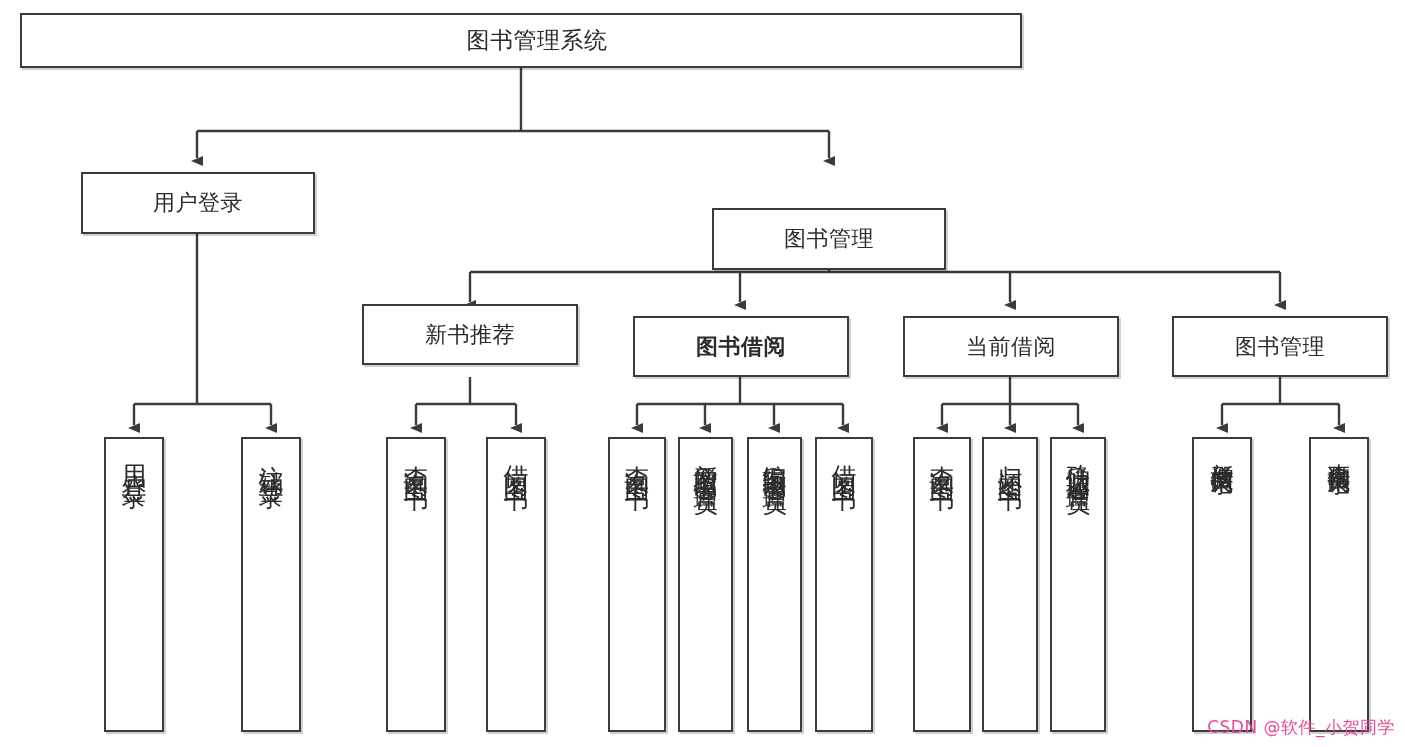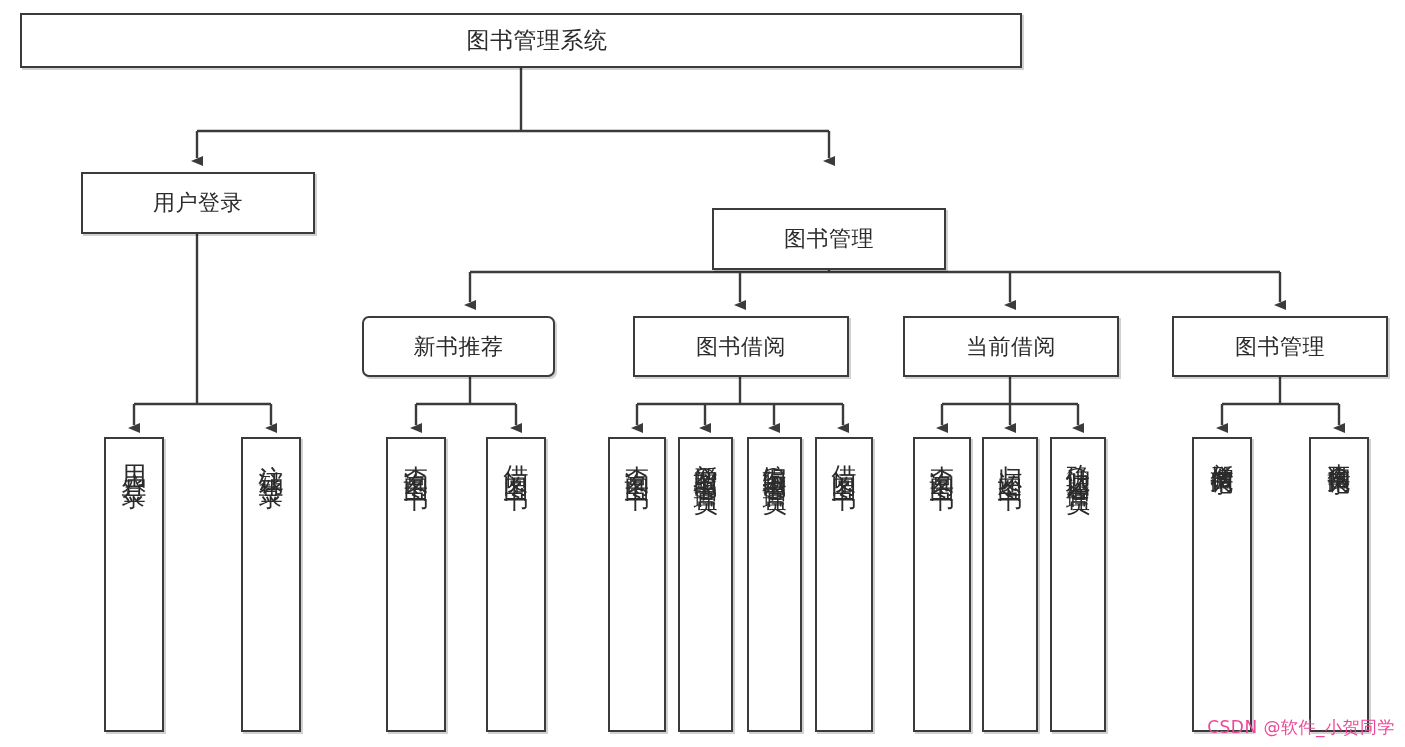--- a/index.html
+++ b/index.html
@@ -124,24 +124,24 @@
     <span class="lbl">图书管理系统</span>
   </div>
 
   <div class="node h" style="left:81px;top:172px;width:234px;height:62px;">
     <span class="lbl">用户登录</span>
   </div>
   <div class="node h" style="left:712px;top:172px;width:234px;height:62px;margin-top:36px;">
     <span class="lbl">图书管理</span>
   </div>
 
-  <div class="node h" style="left:362px;top:316px;width:193px;height:61px;border-radius:7px;">
+  <div class="node h" style="left:362px;top:304px;width:216px;height:61px;">
     <span class="lbl">新书推荐</span>
   </div>
-  <div class="node h" style="left:633px;top:316px;width:216px;height:61px;">
+  <div class="node h" style="left:633px;top:316px;width:216px;height:61px;font-weight:bold;">
     <span class="lbl">图书借阅</span>
   </div>
   <div class="node h" style="left:903px;top:316px;width:216px;height:61px;">
     <span class="lbl">当前借阅</span>
   </div>
   <div class="node h" style="left:1172px;top:316px;width:216px;height:61px;">
     <span class="lbl">图书管理</span>
   </div>
 
   <div class="node v" style="left:104px;top:437px;width:60px;height:295px;">

